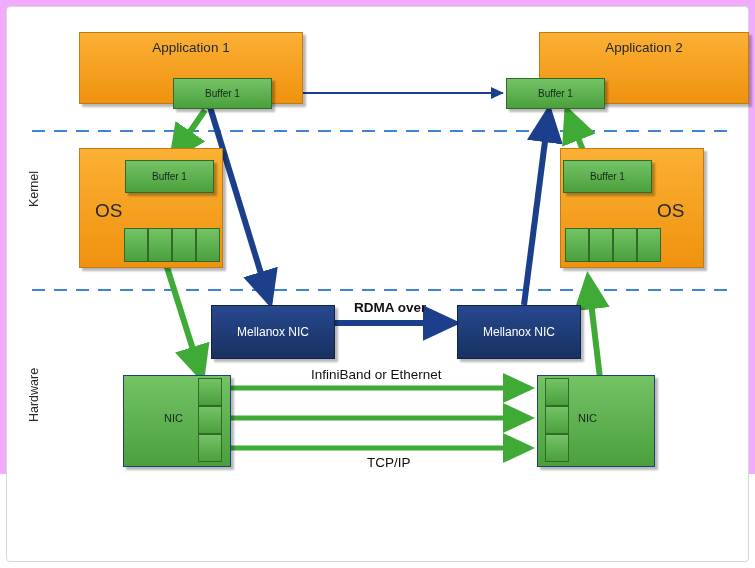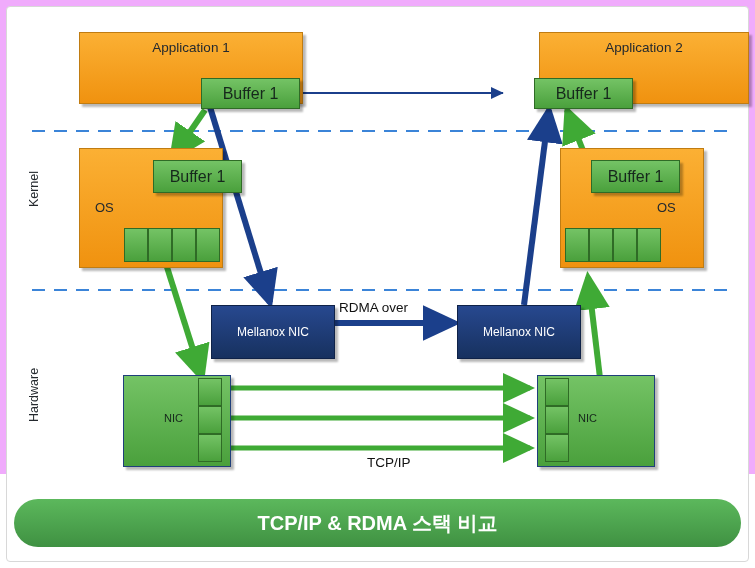--- a/index.html
+++ b/index.html
@@ -56,30 +56,29 @@
     position: absolute;
     top: 7px;
     left: 0;
     width: 100%;
     text-align: center;
     font-size: 13.5px;
     color: #24292e;
   }
   .os-label {
     position: absolute;
-    font-size: 13px;
+    font-size: 19px;
     color: #24292e;
   }
   .buffer-box {
     background: linear-gradient(to bottom, #74c365 0%, #4aa03c 100%);
     border: 1px solid #2f6b26;
     box-shadow: 3px 3px 2px rgba(0,0,0,0.28);
-    font-size: 16px;
+    font-size: 10px;
     color: #16281c;
-    margin-left: 28px;
   }
   .nic-blue {
     background: linear-gradient(to bottom, #27488f 0%, #17315f 100%);
     border: 1px solid #0f2248;
     box-shadow: 3px 3px 2px rgba(0,0,0,0.28);
     color: #ffffff;
     font-size: 12px;
   }
   .nic-green {
     background: linear-gradient(to bottom, #74c365 0%, #4aa03c 100%);
@@ -223,22 +222,20 @@
   <div class="queue-cell" style="left:198px; top:378px; width:24px; height:28px;"></div>
   <div class="queue-cell" style="left:198px; top:406px; width:24px; height:28px;"></div>
   <div class="queue-cell" style="left:198px; top:434px; width:24px; height:28px;"></div>
 
   <div class="box nic-green" style="left:537px; top:375px; width:118px; height:92px;"></div>
   <span class="nic-text" style="left:578px; top:412px;">NIC</span>
   <div class="queue-cell" style="left:545px; top:378px; width:24px; height:28px;"></div>
   <div class="queue-cell" style="left:545px; top:406px; width:24px; height:28px;"></div>
   <div class="queue-cell" style="left:545px; top:434px; width:24px; height:28px;"></div>
 
-  <span class="flow-label" style="left:339px; top:300px;">RDMA over</span>
+  <span class="flow-label" style="left:354px; top:300px;font-weight:bold;">RDMA over</span>
+  <span class="flow-label" style="left:311px; top:367px;">InfiniBand or Ethernet</span>
   <span class="flow-label" style="left:367px; top:455px;">TCP/IP</span>
 
   <span class="side-label" style="left:4px; top:182px; width:60px; text-align:center; transform: rotate(-90deg);">Kernel</span>
   <span class="side-label" style="left:-6px; top:388px; width:80px; text-align:center; transform: rotate(-90deg);">Hardware</span>
 
-  <div class="banner">
-    <span>TCP/IP &amp; RDMA 스택 비교</span>
-  </div>
 </div>
 
 </body></html>

